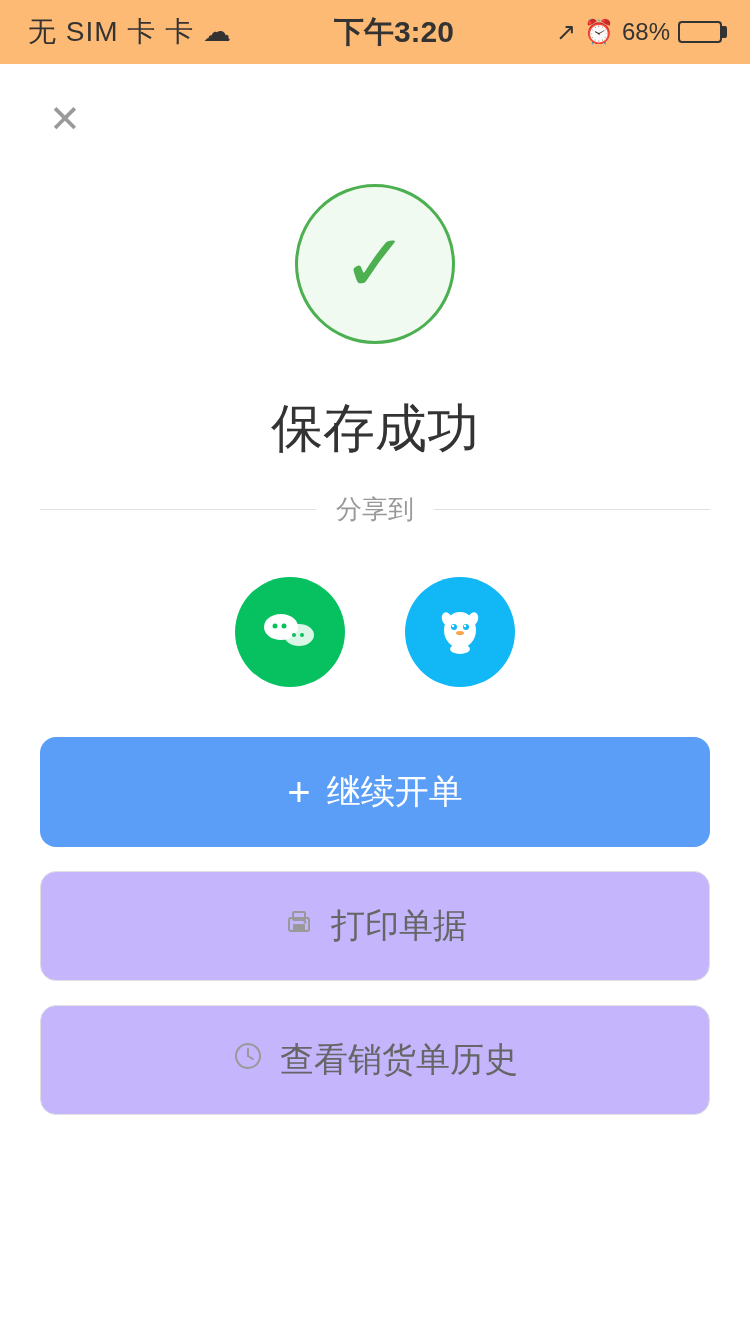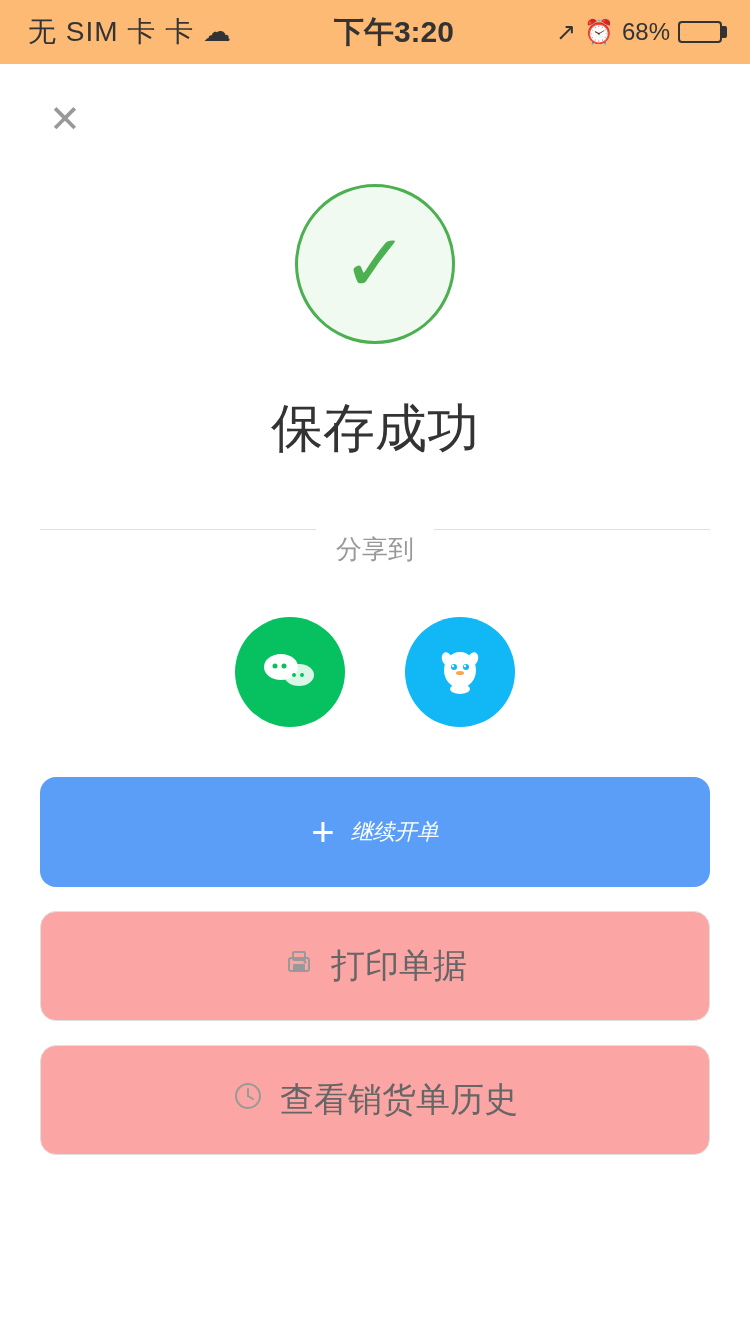--- a/index.html
+++ b/index.html
@@ -150,21 +150,20 @@
     .divider-line {
       flex: 1;
       height: 1px;
       background: #e0e0e0;
     }
 
     .share-label {
       font-size: 26px;
       color: #999;
       white-space: nowrap;
-      margin-top: 40px;
     }
 
     .share-icons {
       display: flex;
       justify-content: center;
       gap: 60px;
     }
 
     .share-icon-btn {
       width: 110px;
@@ -199,36 +198,35 @@
       border: none;
       border-radius: 16px;
       display: flex;
       align-items: center;
       justify-content: center;
       gap: 16px;
       cursor: pointer;
     }
 
     .btn-primary-text {
-      font-size: 22px;
+      font-size: 34px;
       color: #fff;
       font-weight: 400;
-      font-style: italic;
     }
 
     .btn-plus {
       font-size: 40px;
       color: #fff;
       font-weight: 300;
     }
 
     .btn-secondary {
       width: 100%;
       height: 110px;
-      background: #fca5a5;
+      background: #c4b5fd;
       border: 1px solid #e0e0e0;
       border-radius: 16px;
       display: flex;
       align-items: center;
       justify-content: center;
       gap: 16px;
       cursor: pointer;
     }
 
     .btn-secondary-text {

